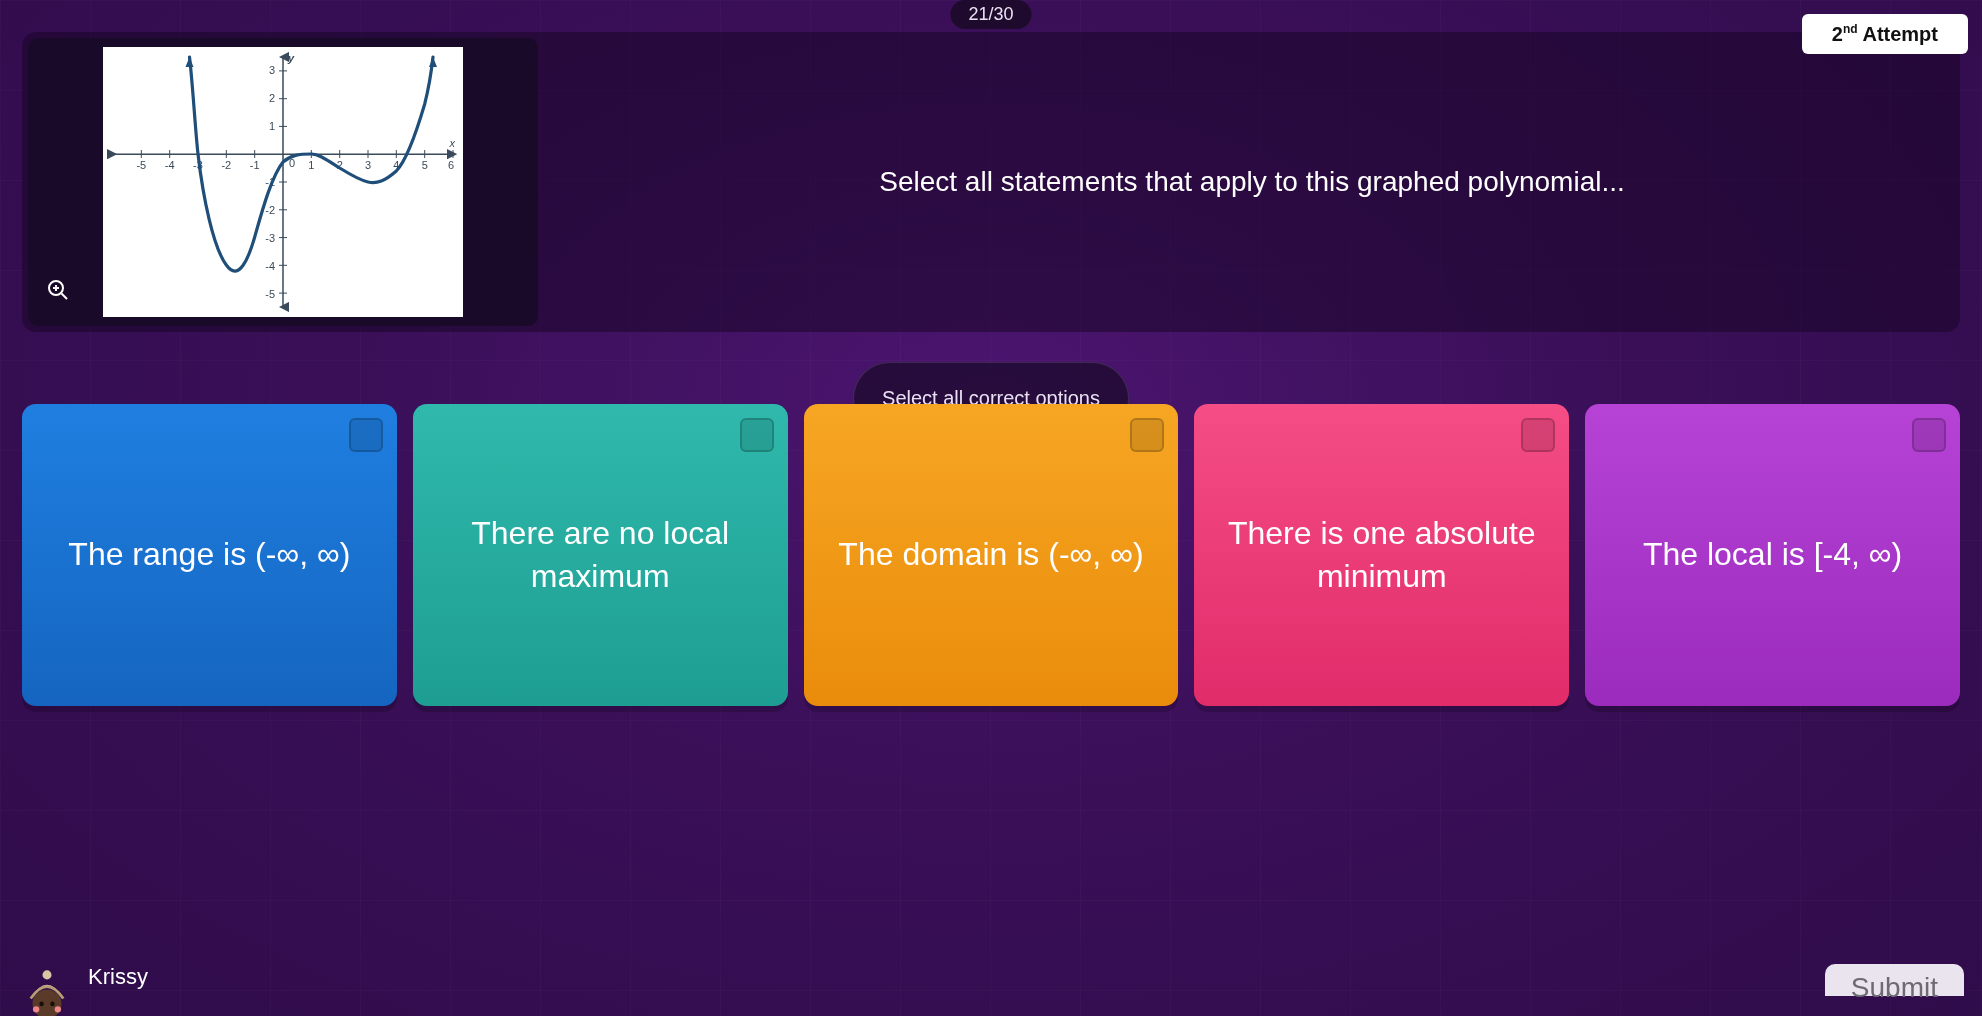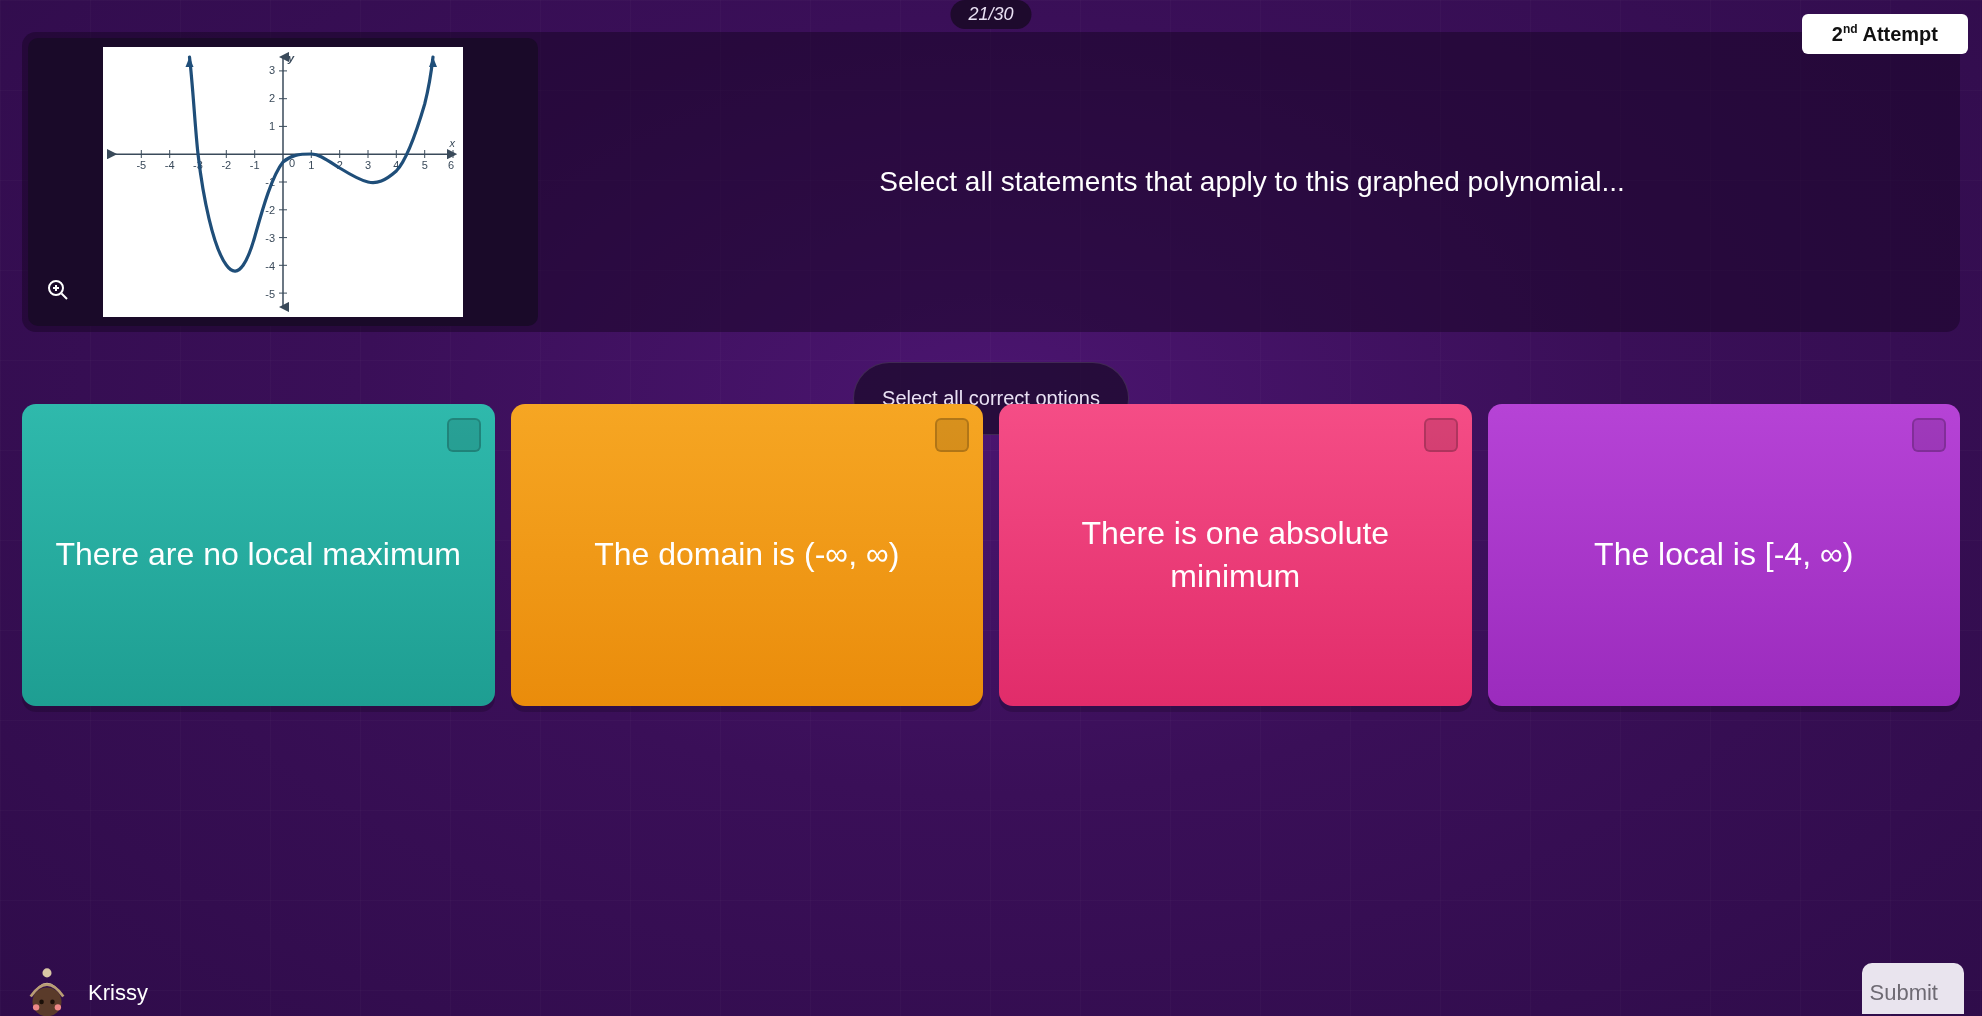--- a/index.html
+++ b/index.html
@@ -26,21 +26,20 @@
   
   .progress-pill {
     position: absolute;
     top: 0; left: 50%; transform: translateX(-50%);
     background: #1e0a2d;
     border-radius: 999px;
     padding: 4px 18px;
     font-size: 18px;
     color: #e9e1f3;
     z-index: 5;
-    font-style: italic;
   }
 
   
   .attempt-badge {
     position: absolute;
     top: 14px; right: 14px;
     background: #fff;
     color: #111;
     font-weight: 700;
     font-size: 20px;
@@ -146,43 +145,43 @@
   .card-orange { background: linear-gradient(#f6a623, #ea8c0b); }
   .card-pink   { background: linear-gradient(#f54d86, #e12c6a); }
   .card-purple { background: linear-gradient(#b643d6, #9b2bbd); }
 
   
   .bottom-bar {
     position: absolute;
     left: 0; right: 0; bottom: 0;
     height: 52px;
     display: flex;
-    align-items: flex-end;
+    align-items: flex-start;
     padding: 0 18px 2px 18px;
   }
   .avatar {
     width: 58px; height: 58px;
     margin-bottom: -6px;
     margin-right: 12px;
   }
   .avatar svg { width: 100%; height: 100%; }
   .player-name {
     font-size: 22px;
     color: #fff;
     margin-bottom: 8px;
   }
   .submit-btn {
     margin-left: auto;
     background: #e9e4ee;
     color: #6e6a73;
-    font-size: 22px;
-    padding: 8px 26px 0 8px;
+    font-size: 28px;
+    padding: 8px 26px 0 26px;
     border-radius: 10px 10px 0 0;
     border: none;
-    height: 51px;
+    height: 32px;
     cursor: pointer;
   }
 
   
 </style>
 </head>
 <body>
 
 <div class="grid-overlay"></div>
 
@@ -285,20 +284,24 @@
         <line x1="7" y1="10" x2="13" y2="10"></line>
       </svg>
     </span>
   </div>
   <div class="question-text">Select all statements that apply to this graphed polynomial...</div>
 </div>
 
 <div class="instruction-pill">Select all correct options</div>
 
 <div class="options-row">
+  <div class="option-card card-blue">
+    <span class="check"></span>
+    <span>The range is (-∞, ∞)</span>
+  </div>
   <div class="option-card card-teal">
     <span class="check"></span>
     <span>There are no local maximum</span>
   </div>
   <div class="option-card card-orange">
     <span class="check"></span>
     <span>The domain is (-∞, ∞)</span>
   </div>
   <div class="option-card card-pink">
     <span class="check"></span>

